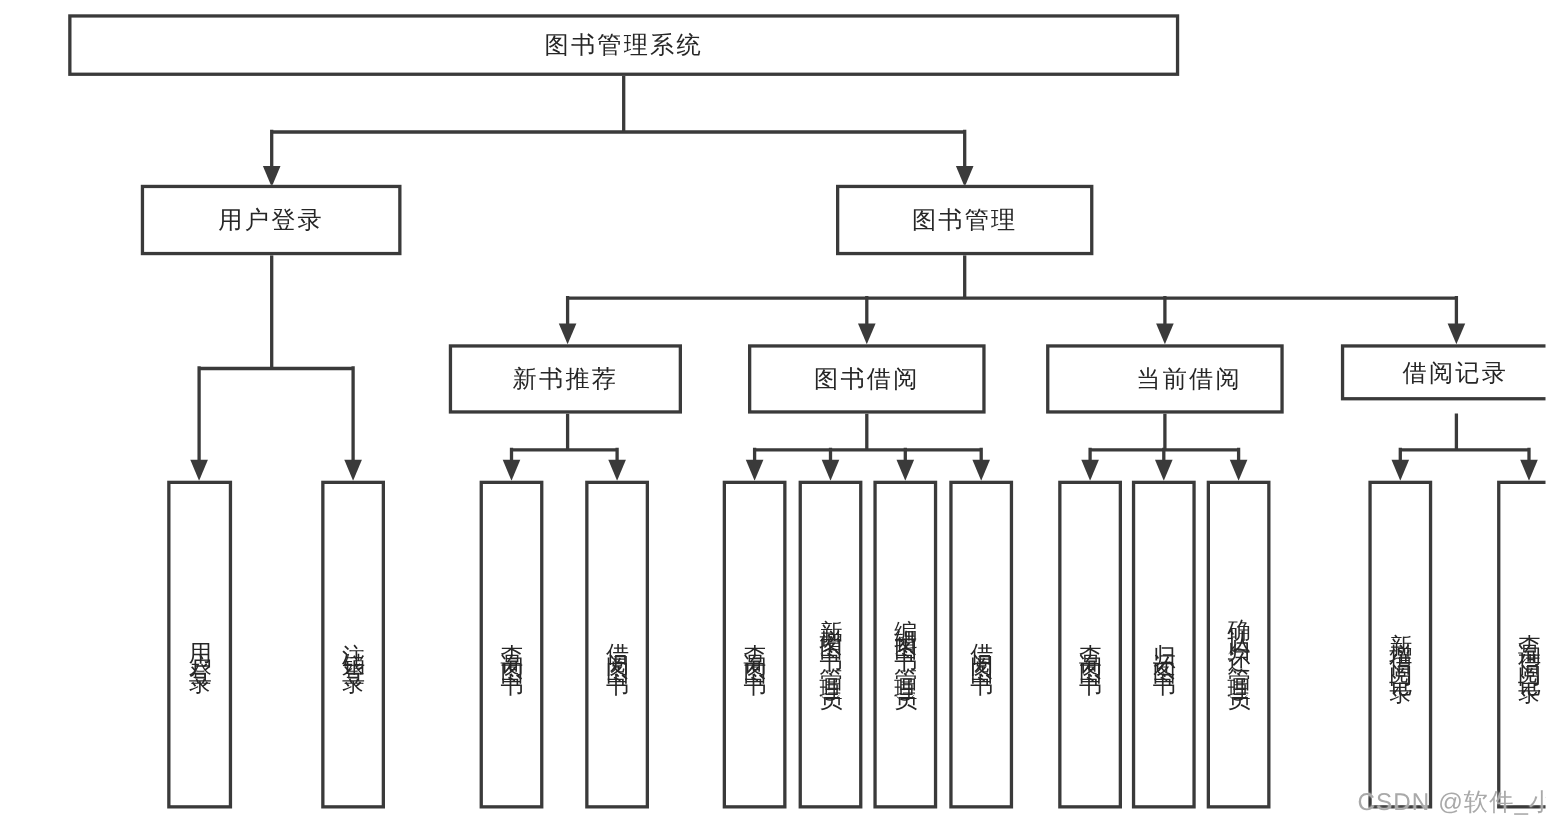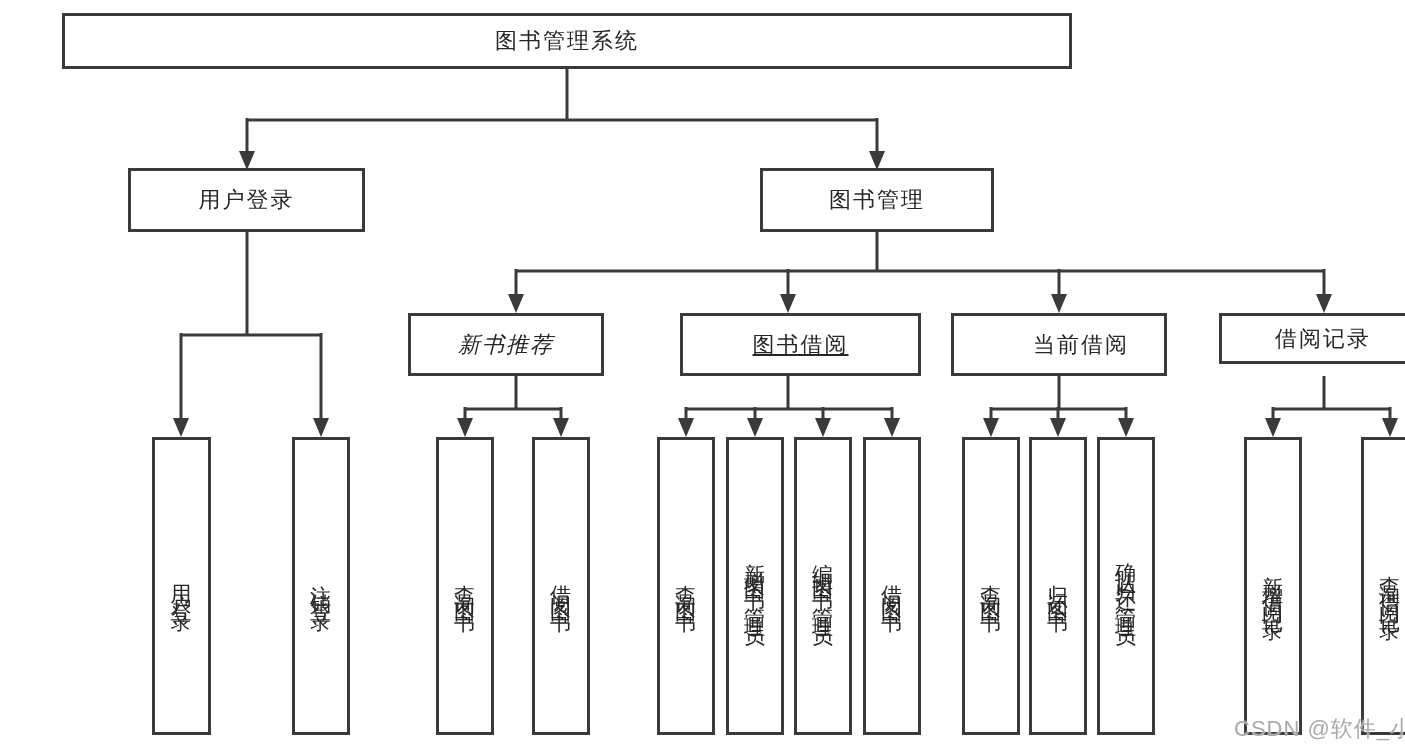--- a/index.html
+++ b/index.html
@@ -104,24 +104,24 @@
     <span class="label">图书管理系统</span>
   </div>
 
   <div class="node" style="left:80px; top:168px; width:237px; height:64px;">
     <span class="label">用户登录</span>
   </div>
   <div class="node" style="left:712px; top:168px; width:234px; height:64px;font-family:Liberation Serif, serif;">
     <span class="label">图书管理</span>
   </div>
 
-  <div class="node" style="left:360px; top:313px; width:196px; height:63px;font-style:italic;">
+  <div class="node" style="left:360px; top:313px; width:212px; height:63px;">
     <span class="label">新书推荐</span>
   </div>
-  <div class="node" style="left:632px; top:313px; width:241px; height:63px;text-decoration:underline;">
+  <div class="node" style="left:632px; top:313px; width:216px; height:63px;">
     <span class="label">图书借阅</span>
   </div>
   <div class="node" style="left:903px; top:313px; width:216px; height:63px;padding-left:44px;">
     <span class="label">当前借阅</span>
   </div>
   <div class="node" style="left:1171px; top:313px; width:208px; height:51px;">
     <span class="label">借阅记录</span>
   </div>
 
   <div class="node leaf" style="left:104px; top:437px; width:59px; height:298px;">

